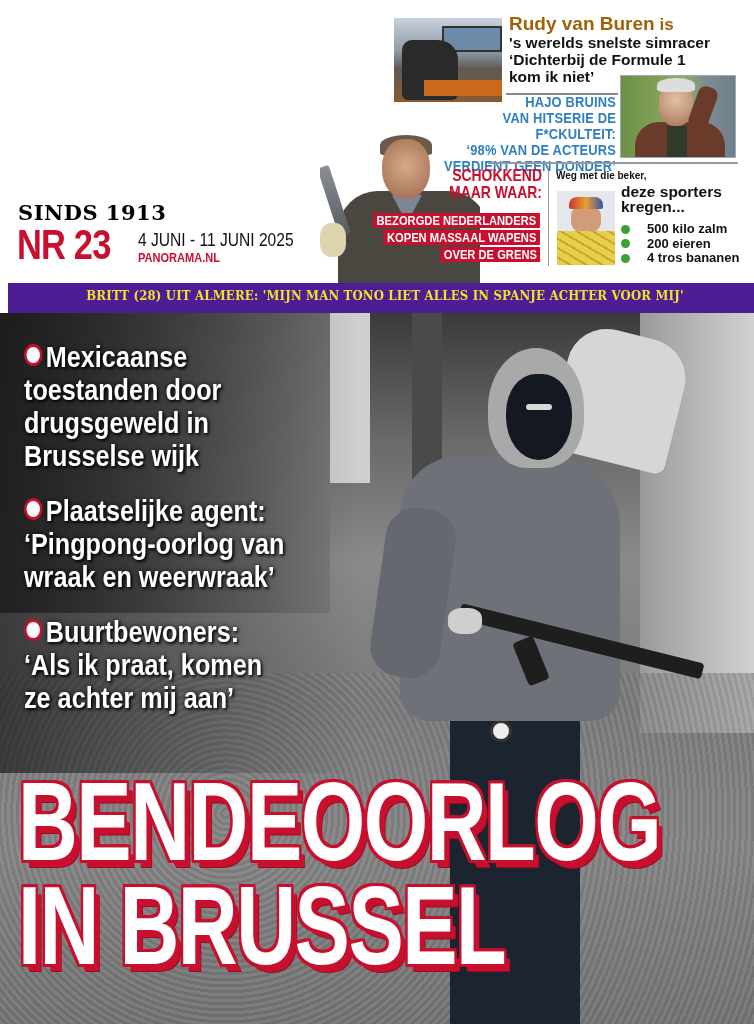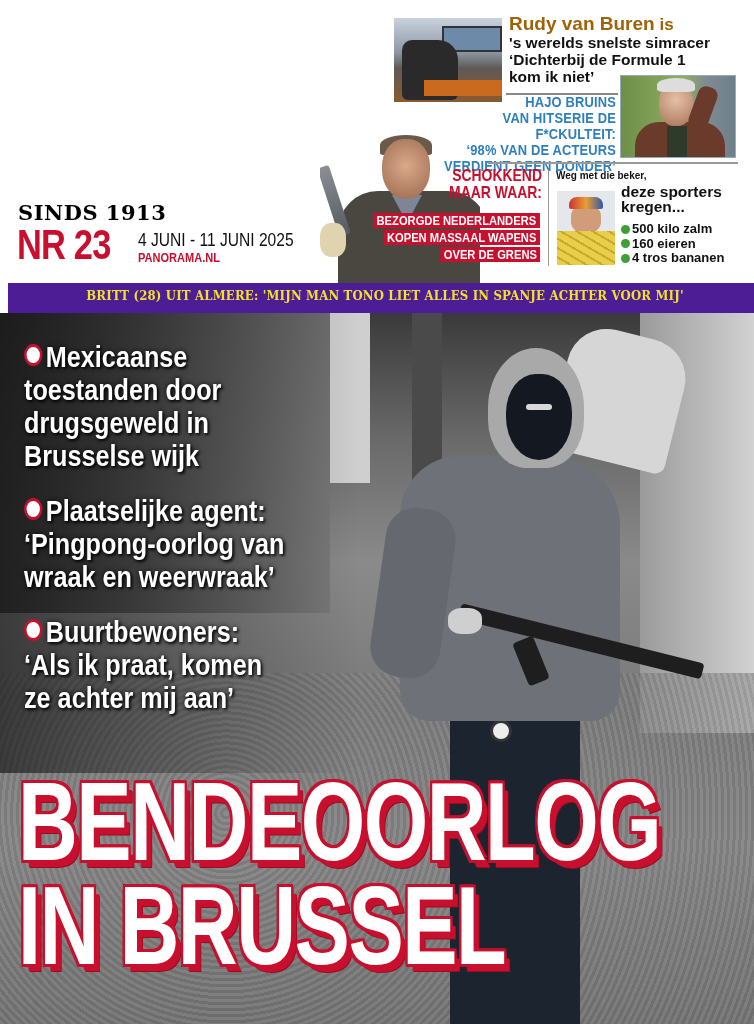--- a/index.html
+++ b/index.html
@@ -58,21 +58,21 @@
   .vrule { position: absolute; left: 548px; top: 170px; width: 1px; height: 96px; background: #999; }
 
   
   .t4-title { position: absolute; left: 556px; top: 168px; font-size: 10px; font-weight: 700; color: #111; line-height: 16px; white-space: nowrap; }
   .t4-sub { position: absolute; left: 621px; top: 184px; font-size: 15.5px; font-weight: 700; color: #111; line-height: 15px; white-space: pre-line; }
   .t4-img { position: absolute; left: 557px; top: 191px; width: 58px; height: 74px; background: #e4e8ec; overflow: hidden; }
   .t4-img .cap { position:absolute; left: 12px; top: 6px; width: 34px; height: 12px; background: linear-gradient(90deg,#c33,#e8a030,#3355aa); border-radius: 8px 8px 2px 2px; }
   .t4-img .face { position:absolute; left: 14px; top: 14px; width: 30px; height: 28px; border-radius: 40%; background:#d19c7a; }
   .t4-img .bananas { position:absolute; left: 0; top: 40px; width: 58px; height: 34px; background: repeating-linear-gradient(30deg,#e8cf4a 0 6px,#c9a830 6px 8px); }
   .t4-list { position: absolute; left: 621px; top: 222px; list-style: none; }
-  .t4-list li { font-size: 13px; font-weight: 700; color: #111; line-height: 14.5px; display: flex; align-items: center; gap: 2px; white-space: nowrap; }
+  .t4-list li { font-size: 13px; font-weight: 700; color: #111; line-height: 14.5px; display: flex; align-items: center; gap: 17px; white-space: nowrap; }
   .t4-list .dot { width: 9px; height: 9px; border-radius: 50%; background: #3ea034; display: inline-block; }
 
   
   .strip { position: absolute; left: 8px; top: 283px; width: 754px; height: 30px; background: #4c1d95; }
   .strip span { position: absolute; left: 0; width: 100%; top: 5px; text-align: center; color: #f2e12b; font-family: "DejaVu Serif", serif; font-weight: 700; font-size: 13px; letter-spacing: 0.2px; transform: scaleX(0.9); white-space: nowrap; }
 
   
   .photo { position: absolute; left: 0; top: 313px; width: 754px; height: 711px; overflow: hidden;
     background: linear-gradient(180deg,#3a3a3a 0%,#6a6a6a 18%,#8a8a8a 35%,#7a7a7a 55%,#8e8e8e 75%,#6a6a6a 100%); }
   .photo .wall-l { position:absolute; left:0; top:0; width: 330px; height: 300px; background: linear-gradient(90deg,#2a2a2a,#5a5a5a 60%,#777); opacity: .85; }
@@ -170,21 +170,21 @@
   </div>
   <div class="t4-sub">deze sporters
 kregen...</div>
   <ul class="t4-list">
     <li>
         <span class="dot"></span>
         <span>500 kilo zalm</span>
       </li>
     <li>
         <span class="dot"></span>
-        <span>160 eieren</span>
+        <span>200 eieren</span>
       </li>
     <li>
         <span class="dot"></span>
         <span>4 tros bananen</span>
       </li>
   </ul>
 </div>
 
 <div class="strip">
   <span>BRITT (28) UIT ALMERE: 'MIJN MAN TONO LIET ALLES IN SPANJE ACHTER VOOR MIJ'</span>

